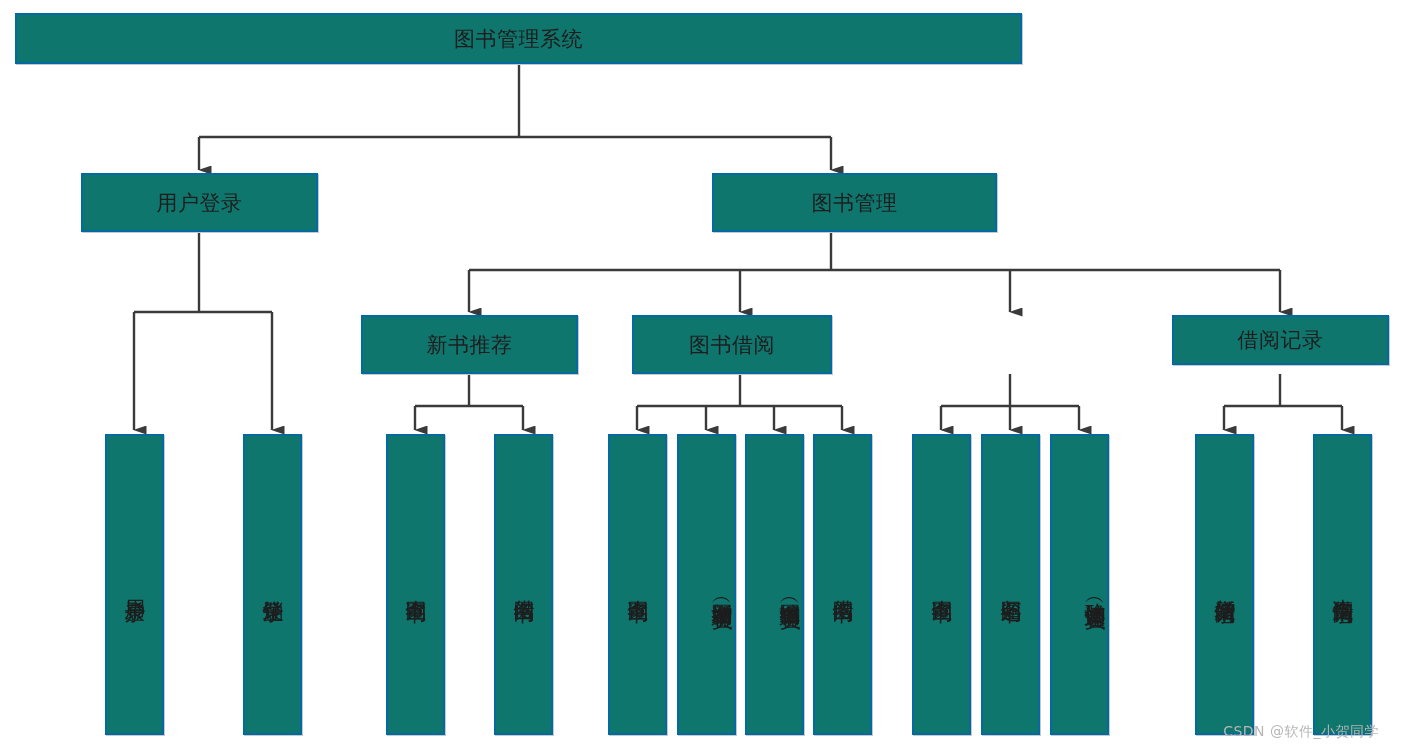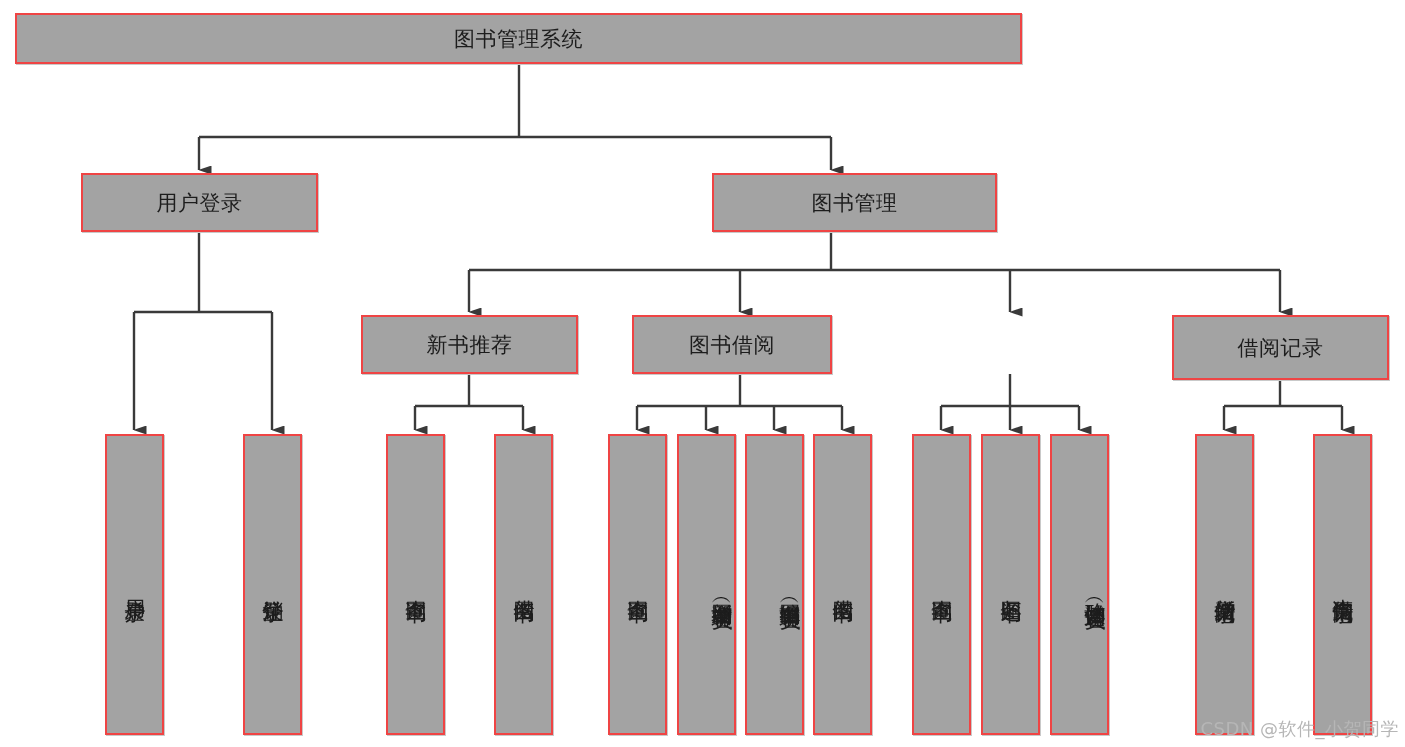--- a/index.html
+++ b/index.html
@@ -25,22 +25,22 @@
     position: absolute;
     left: 0;
     top: 0;
     width: 1405px;
     height: 747px;
     display: block;
   }
   .node-box {
     position: absolute;
     box-sizing: border-box;
-    background: #a3a3a3;
-    border: 2px solid #ef4444;
+    background: #0f766e;
+    border: 2px solid #0369a1;
     box-shadow: 1px 1px 0 0 #c9c9c9;
   }
   .node-label-h {
     position: absolute;
     left: 0;
     top: 0;
     right: 0;
     bottom: 0;
     display: flex;
     align-items: center;
@@ -68,23 +68,23 @@
     text-orientation: upright;
     white-space: nowrap;
     letter-spacing: 1px;
   }
   .node-label-v.centered {
     align-items: center;
     padding-top: 0;
   }
   .watermark {
     position: absolute;
-    right: 6px;
+    right: 26px;
     bottom: 6px;
-    font-size: 18px;
+    font-size: 14px;
     color: #b6b6b6;
     white-space: nowrap;
     letter-spacing: 0.5px;
     pointer-events: none;
   }
 </style>
 </head>
 <body>
 
 <div id="diagram-root">
@@ -149,21 +149,21 @@
   <div class="node-box" style="left:712px; top:173px; width:285px; height:59px;">
     <span class="node-label-h">图书管理</span>
   </div>
 
   <div class="node-box" style="left:361px; top:315px; width:217px; height:59px;">
     <span class="node-label-h">新书推荐</span>
   </div>
   <div class="node-box" style="left:632px; top:315px; width:200px; height:59px;">
     <span class="node-label-h">图书借阅</span>
   </div>
-  <div class="node-box" style="left:1172px; top:315px; width:217px; height:65px;">
+  <div class="node-box" style="left:1172px; top:315px; width:217px; height:50px;">
     <span class="node-label-h">借阅记录</span>
   </div>
 
   <div class="node-box" style="left:105px; top:434px; width:59px; height:301px;">
     <span class="node-label-v centered">用户登录</span>
   </div>
   <div class="node-box" style="left:243px; top:434px; width:59px; height:301px;">
     <span class="node-label-v centered">注销登录</span>
   </div>
 

